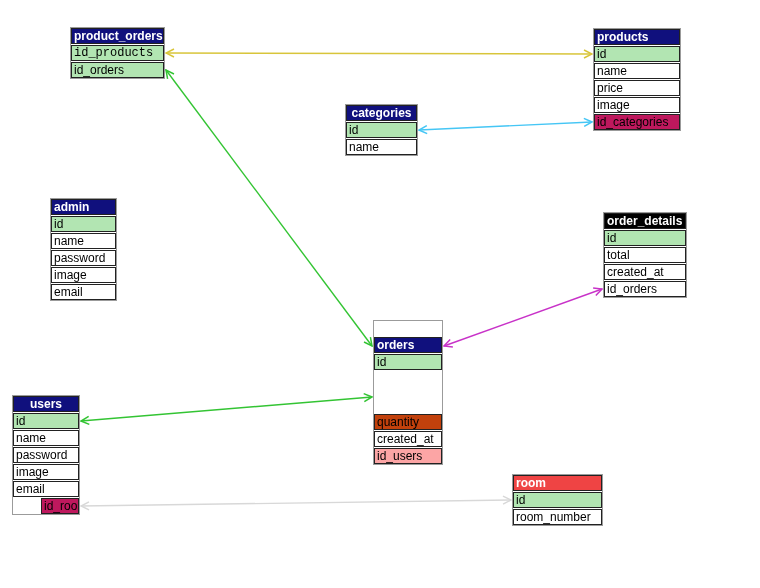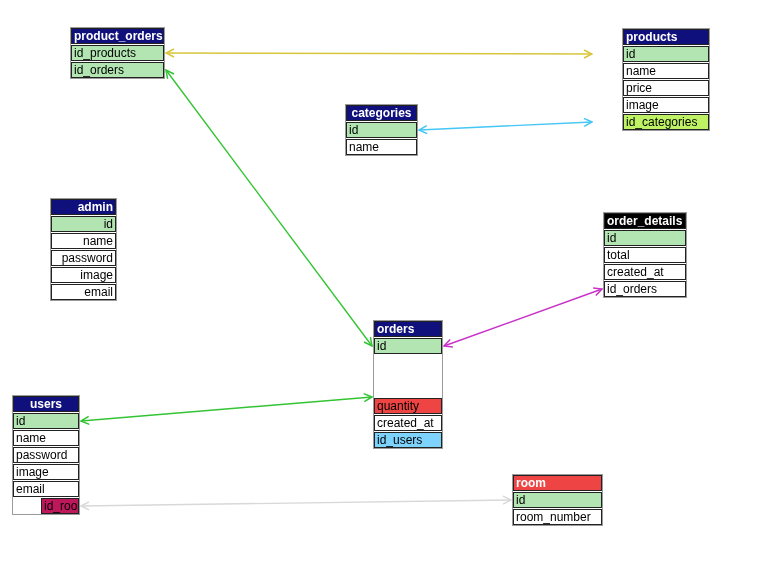--- a/index.html
+++ b/index.html
@@ -46,57 +46,57 @@
       </defs>
   <line x1="166" y1="53" x2="592" y2="54" stroke="#d8c53a" stroke-width="1.4" marker-start="url(#arw0)" marker-end="url(#arw0)"></line>
       <line x1="592" y1="122" x2="419" y2="130" stroke="#45c6f5" stroke-width="1.4" marker-start="url(#arw1)" marker-end="url(#arw1)"></line>
       <line x1="166" y1="70" x2="372" y2="346" stroke="#33c433" stroke-width="1.4" marker-start="url(#arw2)" marker-end="url(#arw2)"></line>
       <line x1="602" y1="289" x2="444" y2="346" stroke="#c832c8" stroke-width="1.4" marker-start="url(#arw3)" marker-end="url(#arw3)"></line>
       <line x1="372" y1="397" x2="81" y2="421" stroke="#33c433" stroke-width="1.4" marker-start="url(#arw2)" marker-end="url(#arw2)"></line>
       <line x1="81" y1="506" x2="511" y2="500" stroke="#d8d8d8" stroke-width="1.4" marker-start="url(#arw4)" marker-end="url(#arw4)"></line>
     </svg>
 <div class="db-table" style="left: 70px; top: 27px; width: 95px; border-color: rgb(155, 155, 155);">
       <div class="db-header" style="background: rgb(16, 16, 125); color: rgb(255, 255, 255); border-color: rgb(34, 34, 34);">product_orders</div>
-      <div class="db-row" style="background: rgb(178, 229, 178); border-color: rgb(34, 34, 34);">id_products</div>
+      <div class="db-row" style="background: rgb(178, 229, 178); border-color: rgb(34, 34, 34); font-family: Liberation Mono, monospace;">id_products</div>
       <div class="db-row" style="background: rgb(178, 229, 178); border-color: rgb(34, 34, 34);">id_orders</div>
     </div>
-    <div class="db-table" style="left: 622px; top: 28px; width: 88px; border-color: rgb(155, 155, 155);">
+    <div class="db-table" style="left: 593px; top: 28px; width: 88px; border-color: rgb(155, 155, 155);">
       <div class="db-header" style="background: rgb(16, 16, 125); color: rgb(255, 255, 255); border-color: rgb(34, 34, 34);">products</div>
       <div class="db-row" style="background: rgb(178, 229, 178); border-color: rgb(34, 34, 34);">id</div>
       <div class="db-row" style="background: rgb(255, 255, 255); border-color: rgb(34, 34, 34);">name</div>
       <div class="db-row" style="background: rgb(255, 255, 255); border-color: rgb(34, 34, 34);">price</div>
       <div class="db-row" style="background: rgb(255, 255, 255); border-color: rgb(34, 34, 34);">image</div>
-      <div class="db-row" style="background: #bef264; border-color: rgb(34, 34, 34);">id_categories</div>
+      <div class="db-row" style="background: #be185d; border-color: rgb(34, 34, 34);">id_categories</div>
     </div>
     <div class="db-table" style="left: 345px; top: 104px; width: 73px; border-color: rgb(155, 155, 155);">
       <div class="db-header" style="background: rgb(16, 16, 125); color: rgb(255, 255, 255); border-color: rgb(34, 34, 34); text-align: center;">categories</div>
       <div class="db-row" style="background: rgb(178, 229, 178); border-color: rgb(34, 34, 34);">id</div>
       <div class="db-row" style="background: rgb(255, 255, 255); border-color: rgb(34, 34, 34);">name</div>
     </div>
-    <div class="db-table" style="left: 50px; top: 198px; width: 67px; border-color: rgb(155, 155, 155); text-align: right;">
+    <div class="db-table" style="left: 50px; top: 198px; width: 67px; border-color: rgb(155, 155, 155);">
       <div class="db-header" style="background: rgb(16, 16, 125); color: rgb(255, 255, 255); border-color: rgb(34, 34, 34);">admin</div>
       <div class="db-row" style="background: rgb(178, 229, 178); border-color: rgb(34, 34, 34);">id</div>
       <div class="db-row" style="background: rgb(255, 255, 255); border-color: rgb(34, 34, 34);">name</div>
       <div class="db-row" style="background: rgb(255, 255, 255); border-color: rgb(34, 34, 34);">password</div>
       <div class="db-row" style="background: rgb(255, 255, 255); border-color: rgb(34, 34, 34);">image</div>
       <div class="db-row" style="background: rgb(255, 255, 255); border-color: rgb(34, 34, 34);">email</div>
     </div>
     <div class="db-table" style="left: 603px; top: 212px; width: 84px; border-color: rgb(155, 155, 155);">
       <div class="db-header" style="background: #000000; color: rgb(255, 255, 255); border-color: rgb(34, 34, 34);">order_details</div>
       <div class="db-row" style="background: rgb(178, 229, 178); border-color: rgb(34, 34, 34);">id</div>
       <div class="db-row" style="background: rgb(255, 255, 255); border-color: rgb(34, 34, 34);">total</div>
       <div class="db-row" style="background: rgb(255, 255, 255); border-color: rgb(34, 34, 34);">created_at</div>
       <div class="db-row" style="background: rgb(255, 255, 255); border-color: rgb(34, 34, 34);">id_orders</div>
     </div>
     <div class="db-table" style="left: 373px; top: 320px; width: 70px; border-color: rgb(155, 155, 155);">
-      <div class="db-header" style="background: rgb(16, 16, 125); color: rgb(255, 255, 255); border-color: rgb(34, 34, 34);">orders</div>
+      <div class="db-header" style="background: rgb(16, 16, 125); color: rgb(255, 255, 255); border-color: rgb(34, 34, 34); margin-top: 16px;">orders</div>
       <div class="db-row" style="background: rgb(178, 229, 178); border-color: rgb(34, 34, 34);">id</div>
-      <div class="db-row" style="background: #ef4444; border-color: rgb(34, 34, 34); margin-top: 44px;">quantity</div>
+      <div class="db-row" style="background: #c2410c; border-color: rgb(34, 34, 34); margin-top: 44px;">quantity</div>
       <div class="db-row" style="background: rgb(255, 255, 255); border-color: rgb(34, 34, 34);">created_at</div>
-      <div class="db-row" style="background: #7dd3fc; border-color: rgb(34, 34, 34);">id_users</div>
+      <div class="db-row" style="background: #fca5a5; border-color: rgb(34, 34, 34);">id_users</div>
     </div>
     <div class="db-table" style="left: 12px; top: 395px; width: 68px; border-color: rgb(155, 155, 155);">
       <div class="db-header" style="background: rgb(16, 16, 125); color: rgb(255, 255, 255); border-color: rgb(34, 34, 34); padding-left: 16px;">users</div>
       <div class="db-row" style="background: rgb(178, 229, 178); border-color: rgb(34, 34, 34);">id</div>
       <div class="db-row" style="background: rgb(255, 255, 255); border-color: rgb(34, 34, 34);">name</div>
       <div class="db-row" style="background: rgb(255, 255, 255); border-color: rgb(34, 34, 34);">password</div>
       <div class="db-row" style="background: rgb(255, 255, 255); border-color: rgb(34, 34, 34);">image</div>
       <div class="db-row" style="background: rgb(255, 255, 255); border-color: rgb(34, 34, 34);">email</div>
       <div class="db-row" style="background: #be185d; border-color: rgb(34, 34, 34); margin-left: 28px;">id_room</div>
     </div>

